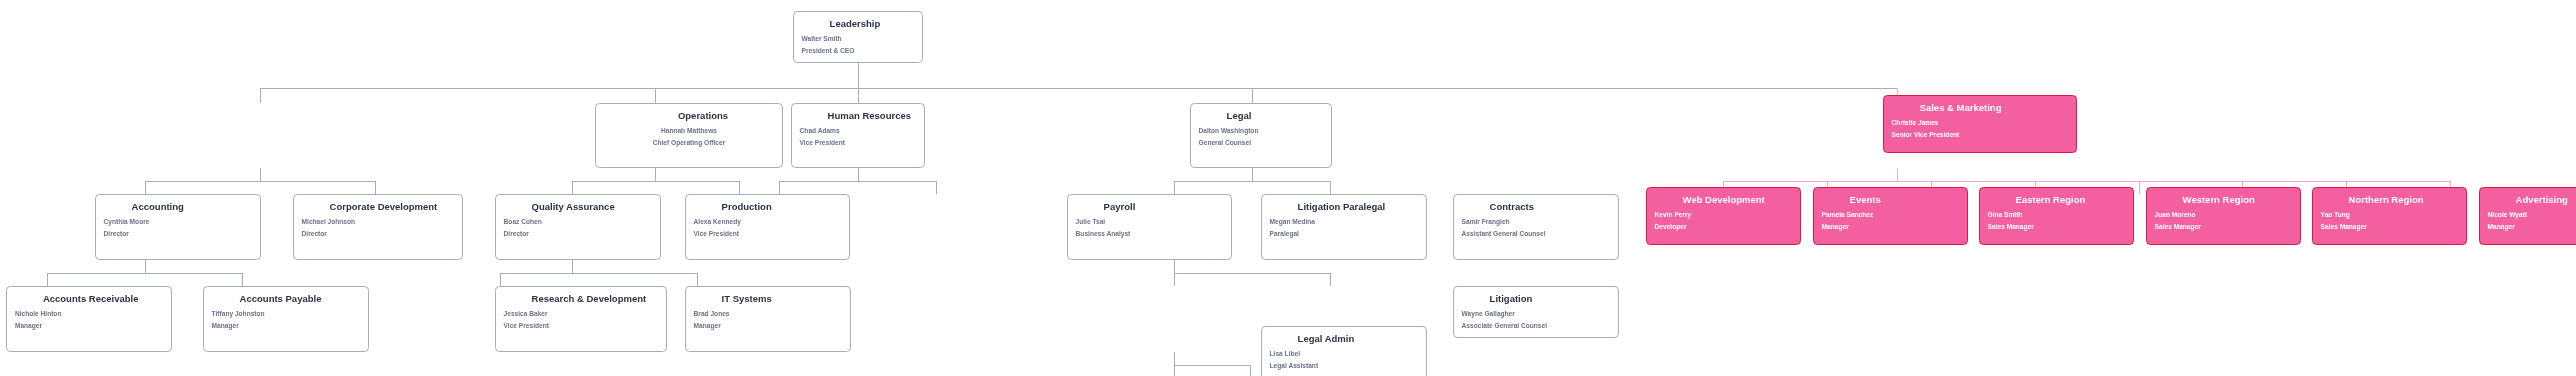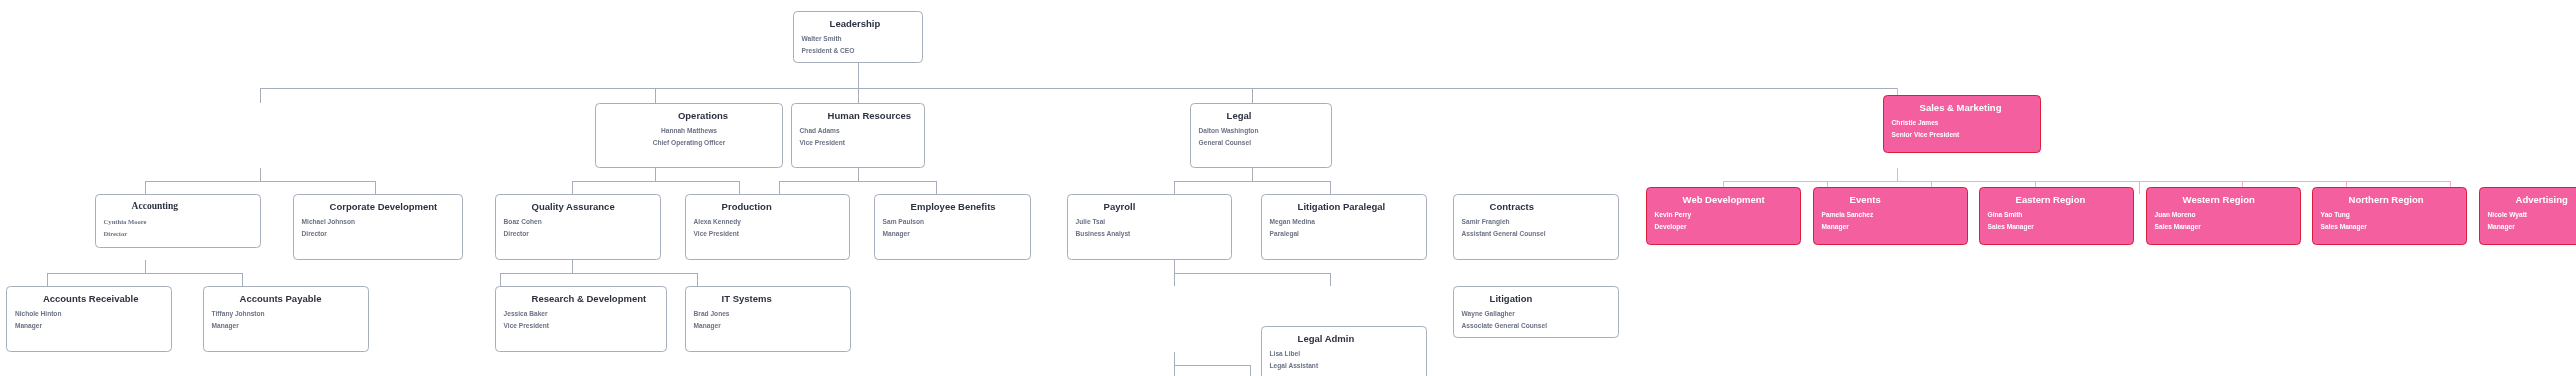--- a/index.html
+++ b/index.html
@@ -145,27 +145,27 @@
     <div class="person">Chad Adams</div>
     <div class="role">Vice President</div>
   </div>
 
   <div class="node" style="left:1190px;top:103px;width:142px;height:65px;">
     <div class="title">Legal</div>
     <div class="person">Dalton Washington</div>
     <div class="role">General Counsel</div>
   </div>
 
-  <div class="node pink" style="left:1883px;top:95px;width:158px;height:58px;">
+  <div class="node pink" style="left:1883px;top:95px;width:194px;height:58px;">
     <div class="title">Sales &amp; Marketing</div>
     <div class="person">Christie James</div>
     <div class="role">Senior Vice President</div>
   </div>
 
-  <div class="node" style="left:95px;top:194px;width:166px;height:54px;font-family:Liberation Serif, serif;">
+  <div class="node" style="left:95px;top:194px;width:166px;height:66px;">
     <div class="title">Accounting</div>
     <div class="person">Cynthia Moore</div>
     <div class="role">Director</div>
   </div>
 
   <div class="node" style="left:293px;top:194px;width:170px;height:66px;">
     <div class="title">Corporate Development</div>
     <div class="person">Michael Johnson</div>
     <div class="role">Director</div>
   </div>
@@ -175,25 +175,20 @@
     <div class="person">Boaz Cohen</div>
     <div class="role">Director</div>
   </div>
 
   <div class="node" style="left:685px;top:194px;width:165px;height:66px;">
     <div class="title">Production</div>
     <div class="person">Alexa Kennedy</div>
     <div class="role">Vice President</div>
   </div>
 
-  <div class="node" style="left:874px;top:194px;width:157px;height:66px;">
-    <div class="title">Employee Benefits</div>
-    <div class="person">Sam Paulson</div>
-    <div class="role">Manager</div>
-  </div>
 
   <div class="node" style="left:1067px;top:194px;width:165px;height:66px;">
     <div class="title">Payroll</div>
     <div class="person">Julie Tsai</div>
     <div class="role">Business Analyst</div>
   </div>
 
   <div class="node" style="left:1261px;top:194px;width:166px;height:66px;">
     <div class="title">Litigation Paralegal</div>
     <div class="person">Megan Medina</div>

